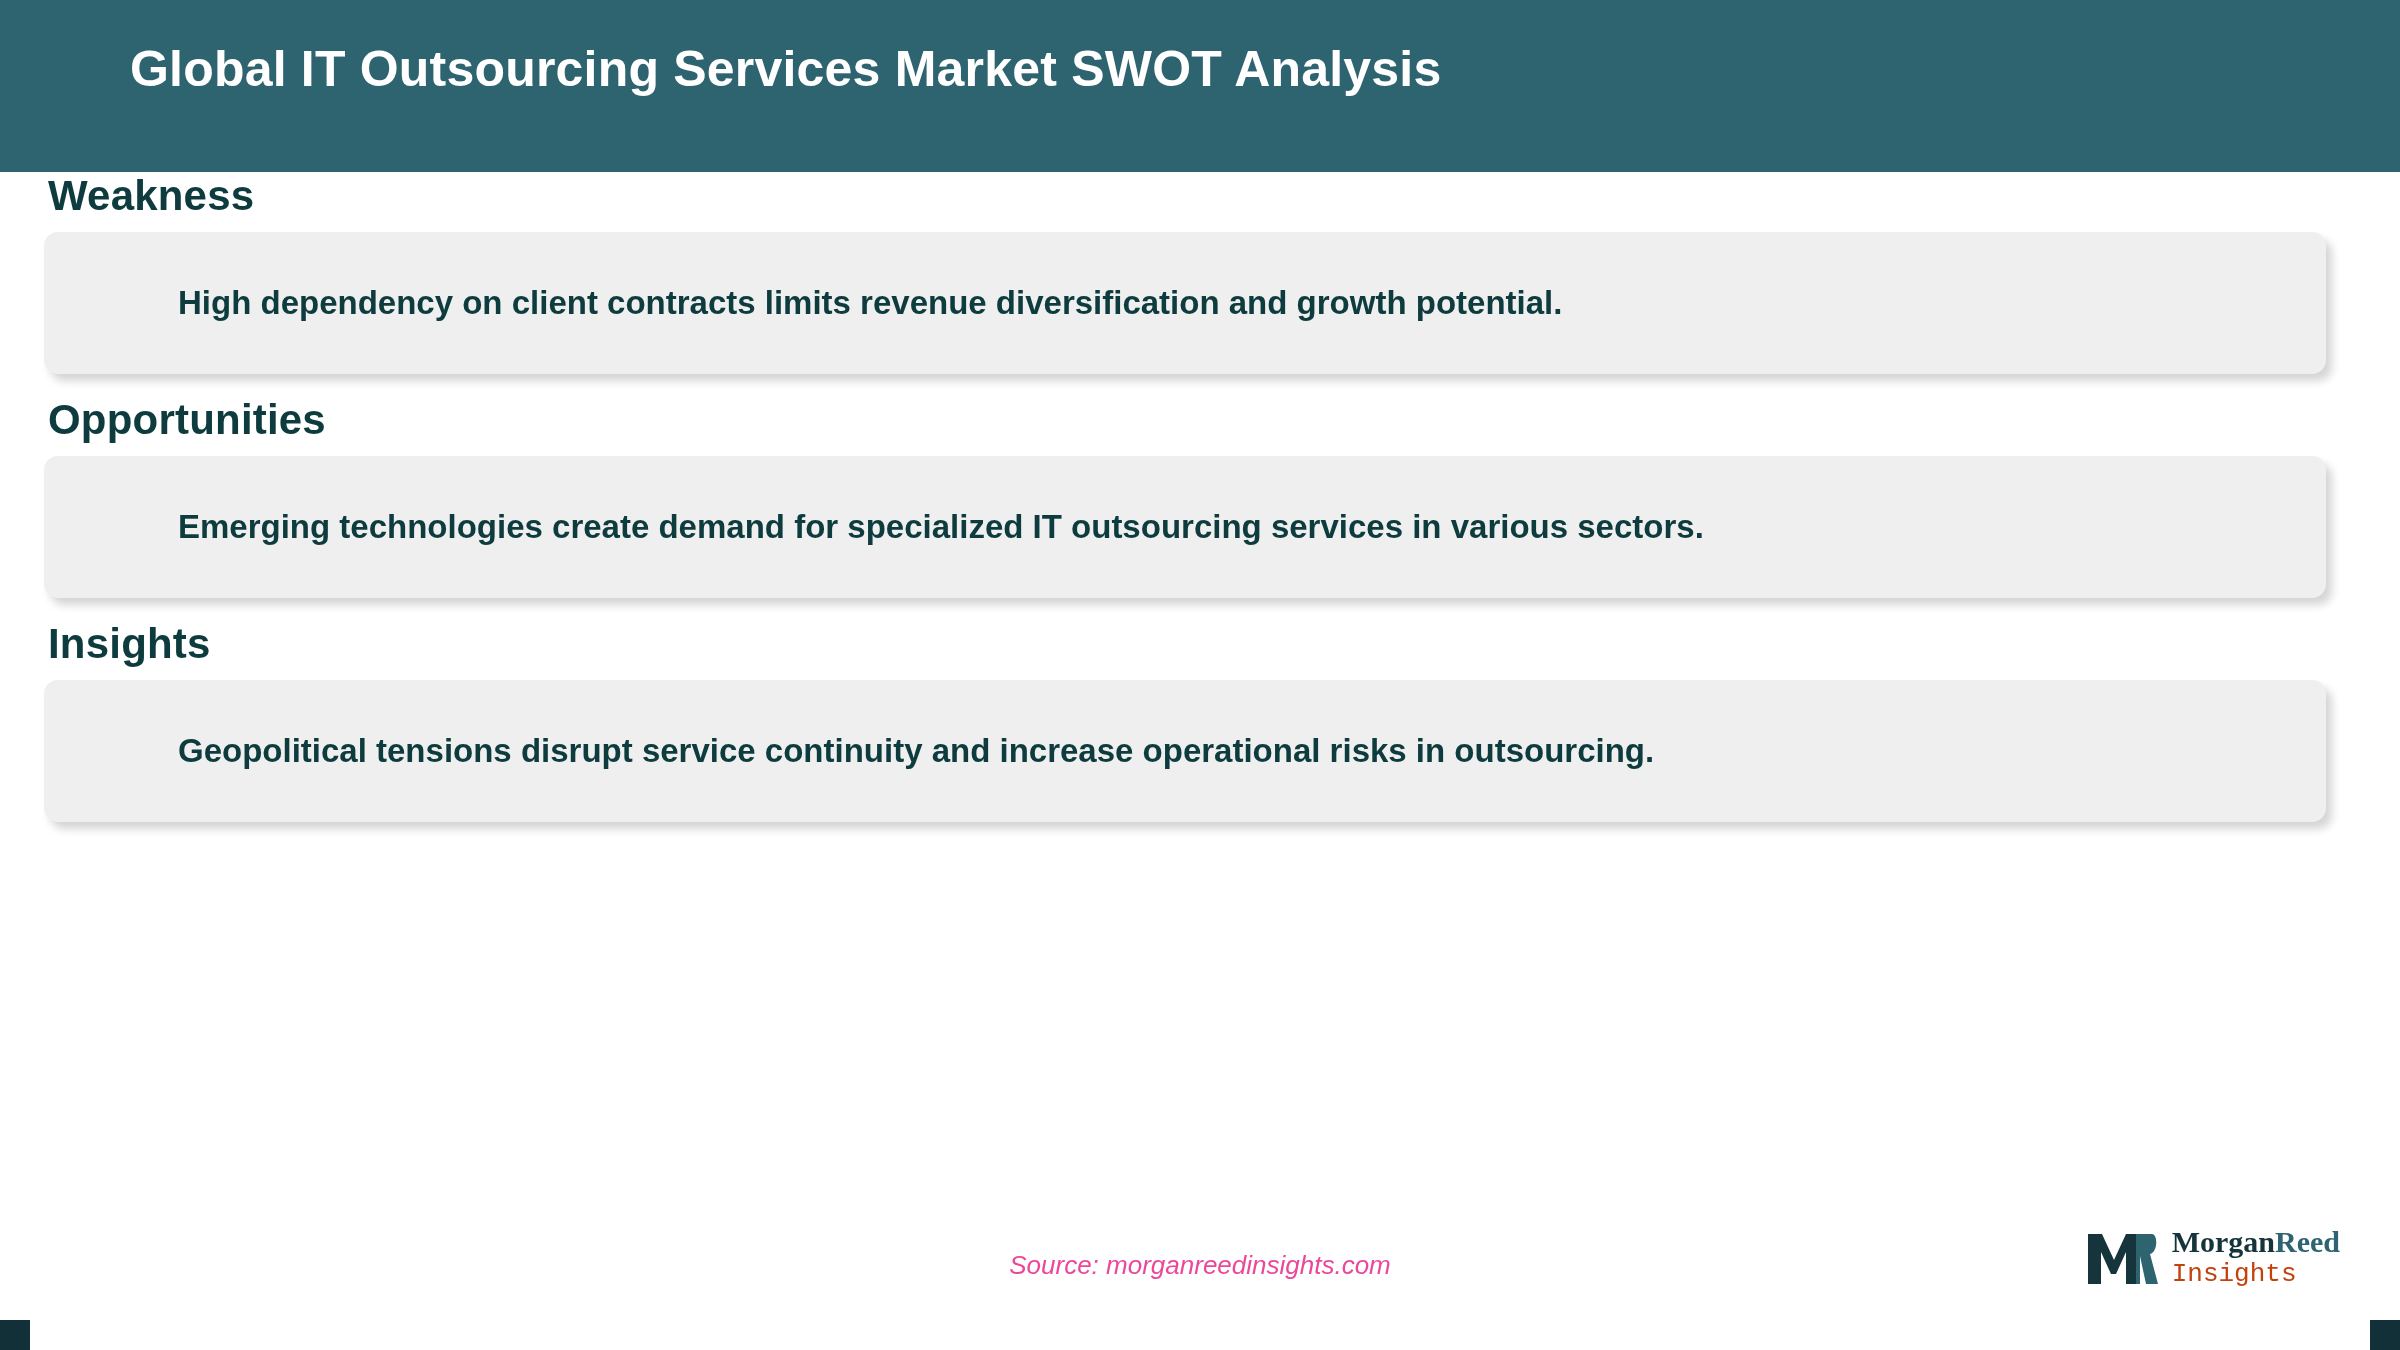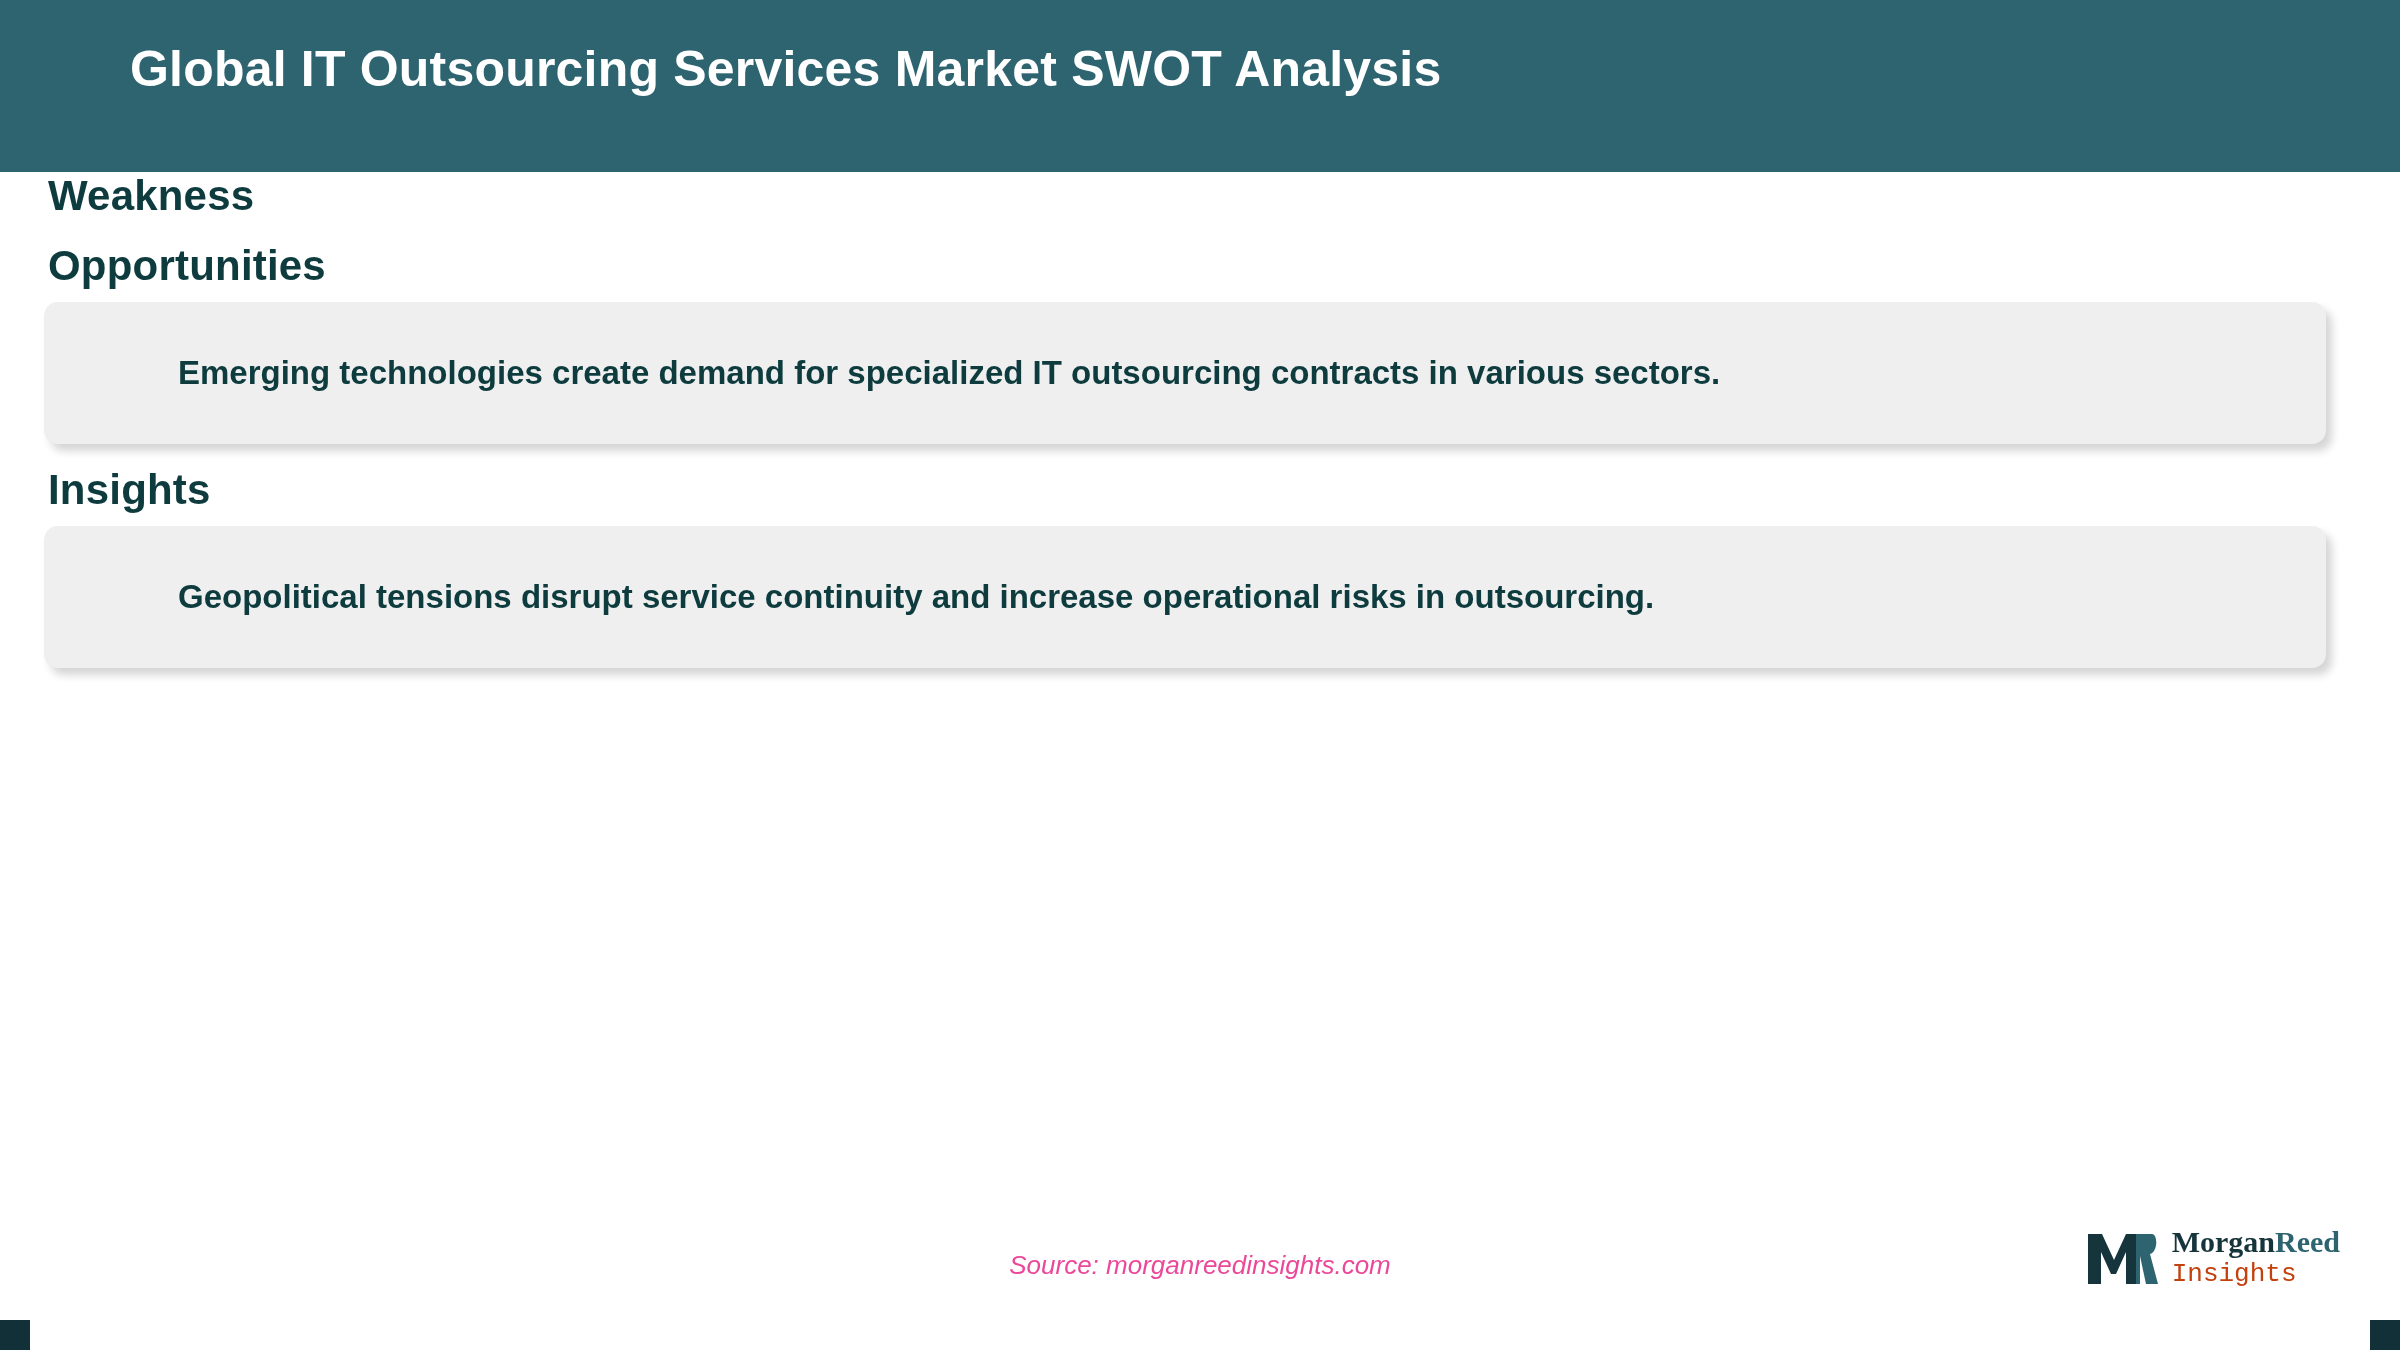--- a/index.html
+++ b/index.html
@@ -166,26 +166,29 @@
 
   <div class="header">
     <div class="header-title">Global IT Outsourcing Services Market SWOT Analysis</div>
   </div>
 
   <div class="content">
 
 
     <div class="section">
       <div class="section-title">Weakness</div>
+      <div class="section-card">
+        <div class="card-text">High dependency on client contracts limits revenue diversification and growth potential.</div>
+      </div>
     </div>
 
     <div class="section">
       <div class="section-title">Opportunities</div>
       <div class="section-card">
-        <div class="card-text">Emerging technologies create demand for specialized IT outsourcing contracts in various sectors.</div>
+        <div class="card-text">Emerging technologies create demand for specialized IT outsourcing services in various sectors.</div>
       </div>
     </div>
 
     <div class="section">
       <div class="section-title">Insights</div>
       <div class="section-card">
         <div class="card-text">Geopolitical tensions disrupt service continuity and increase operational risks in outsourcing.</div>
       </div>
     </div>
 

